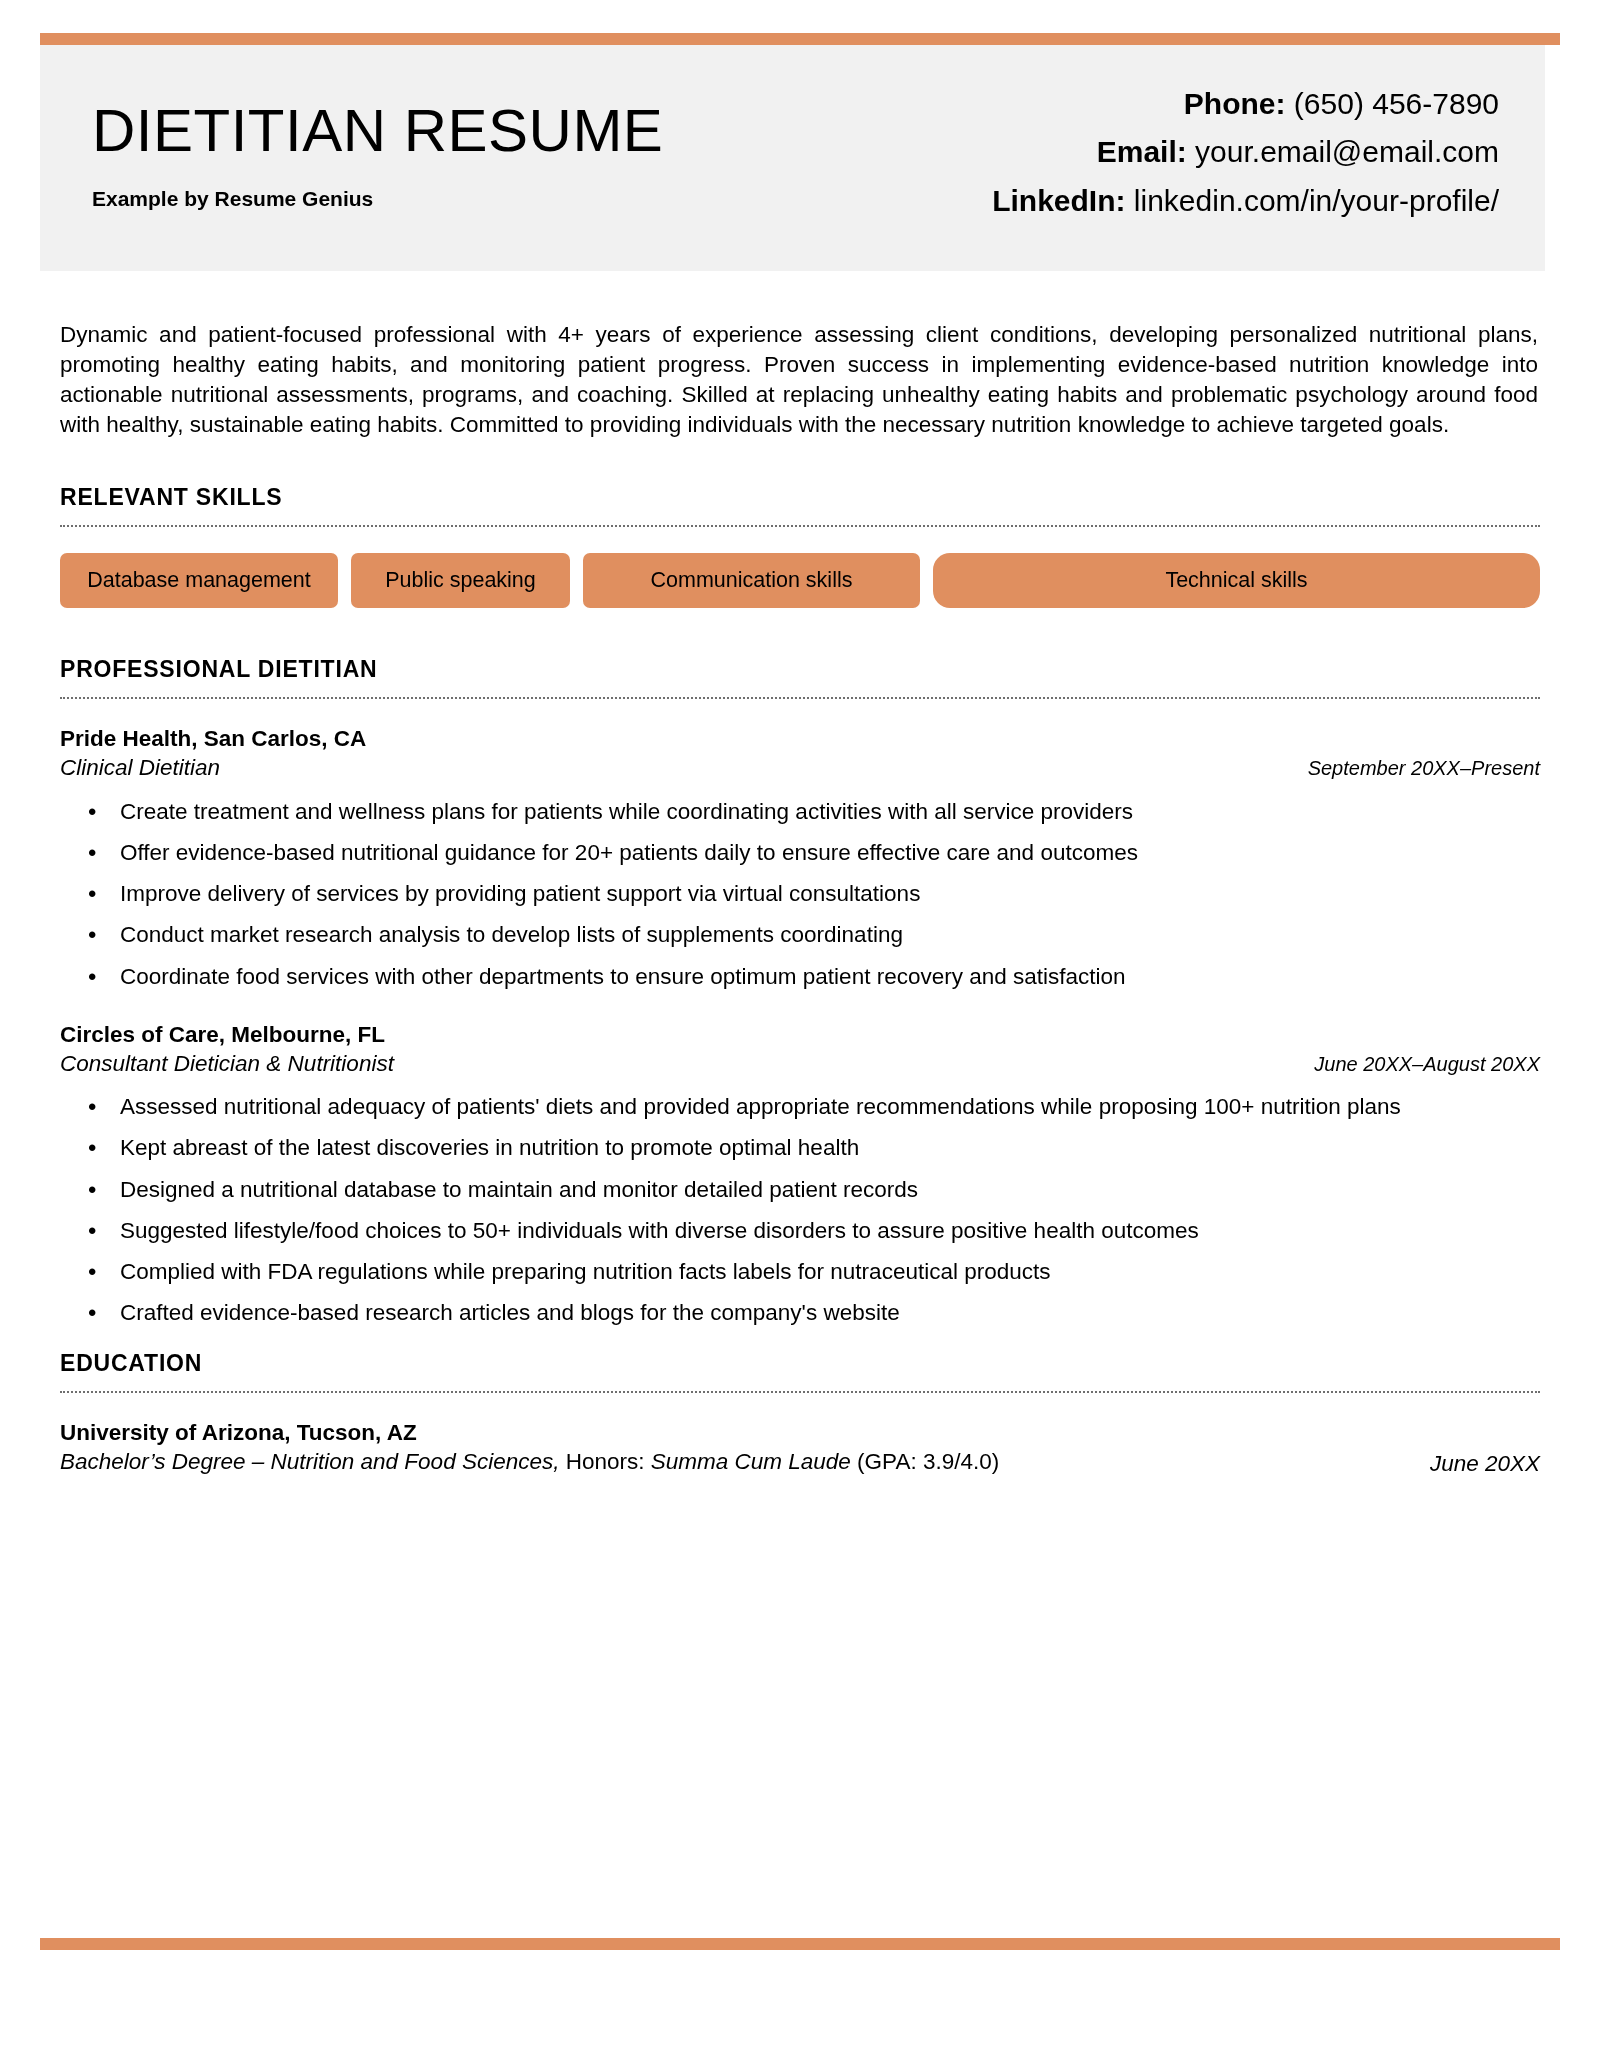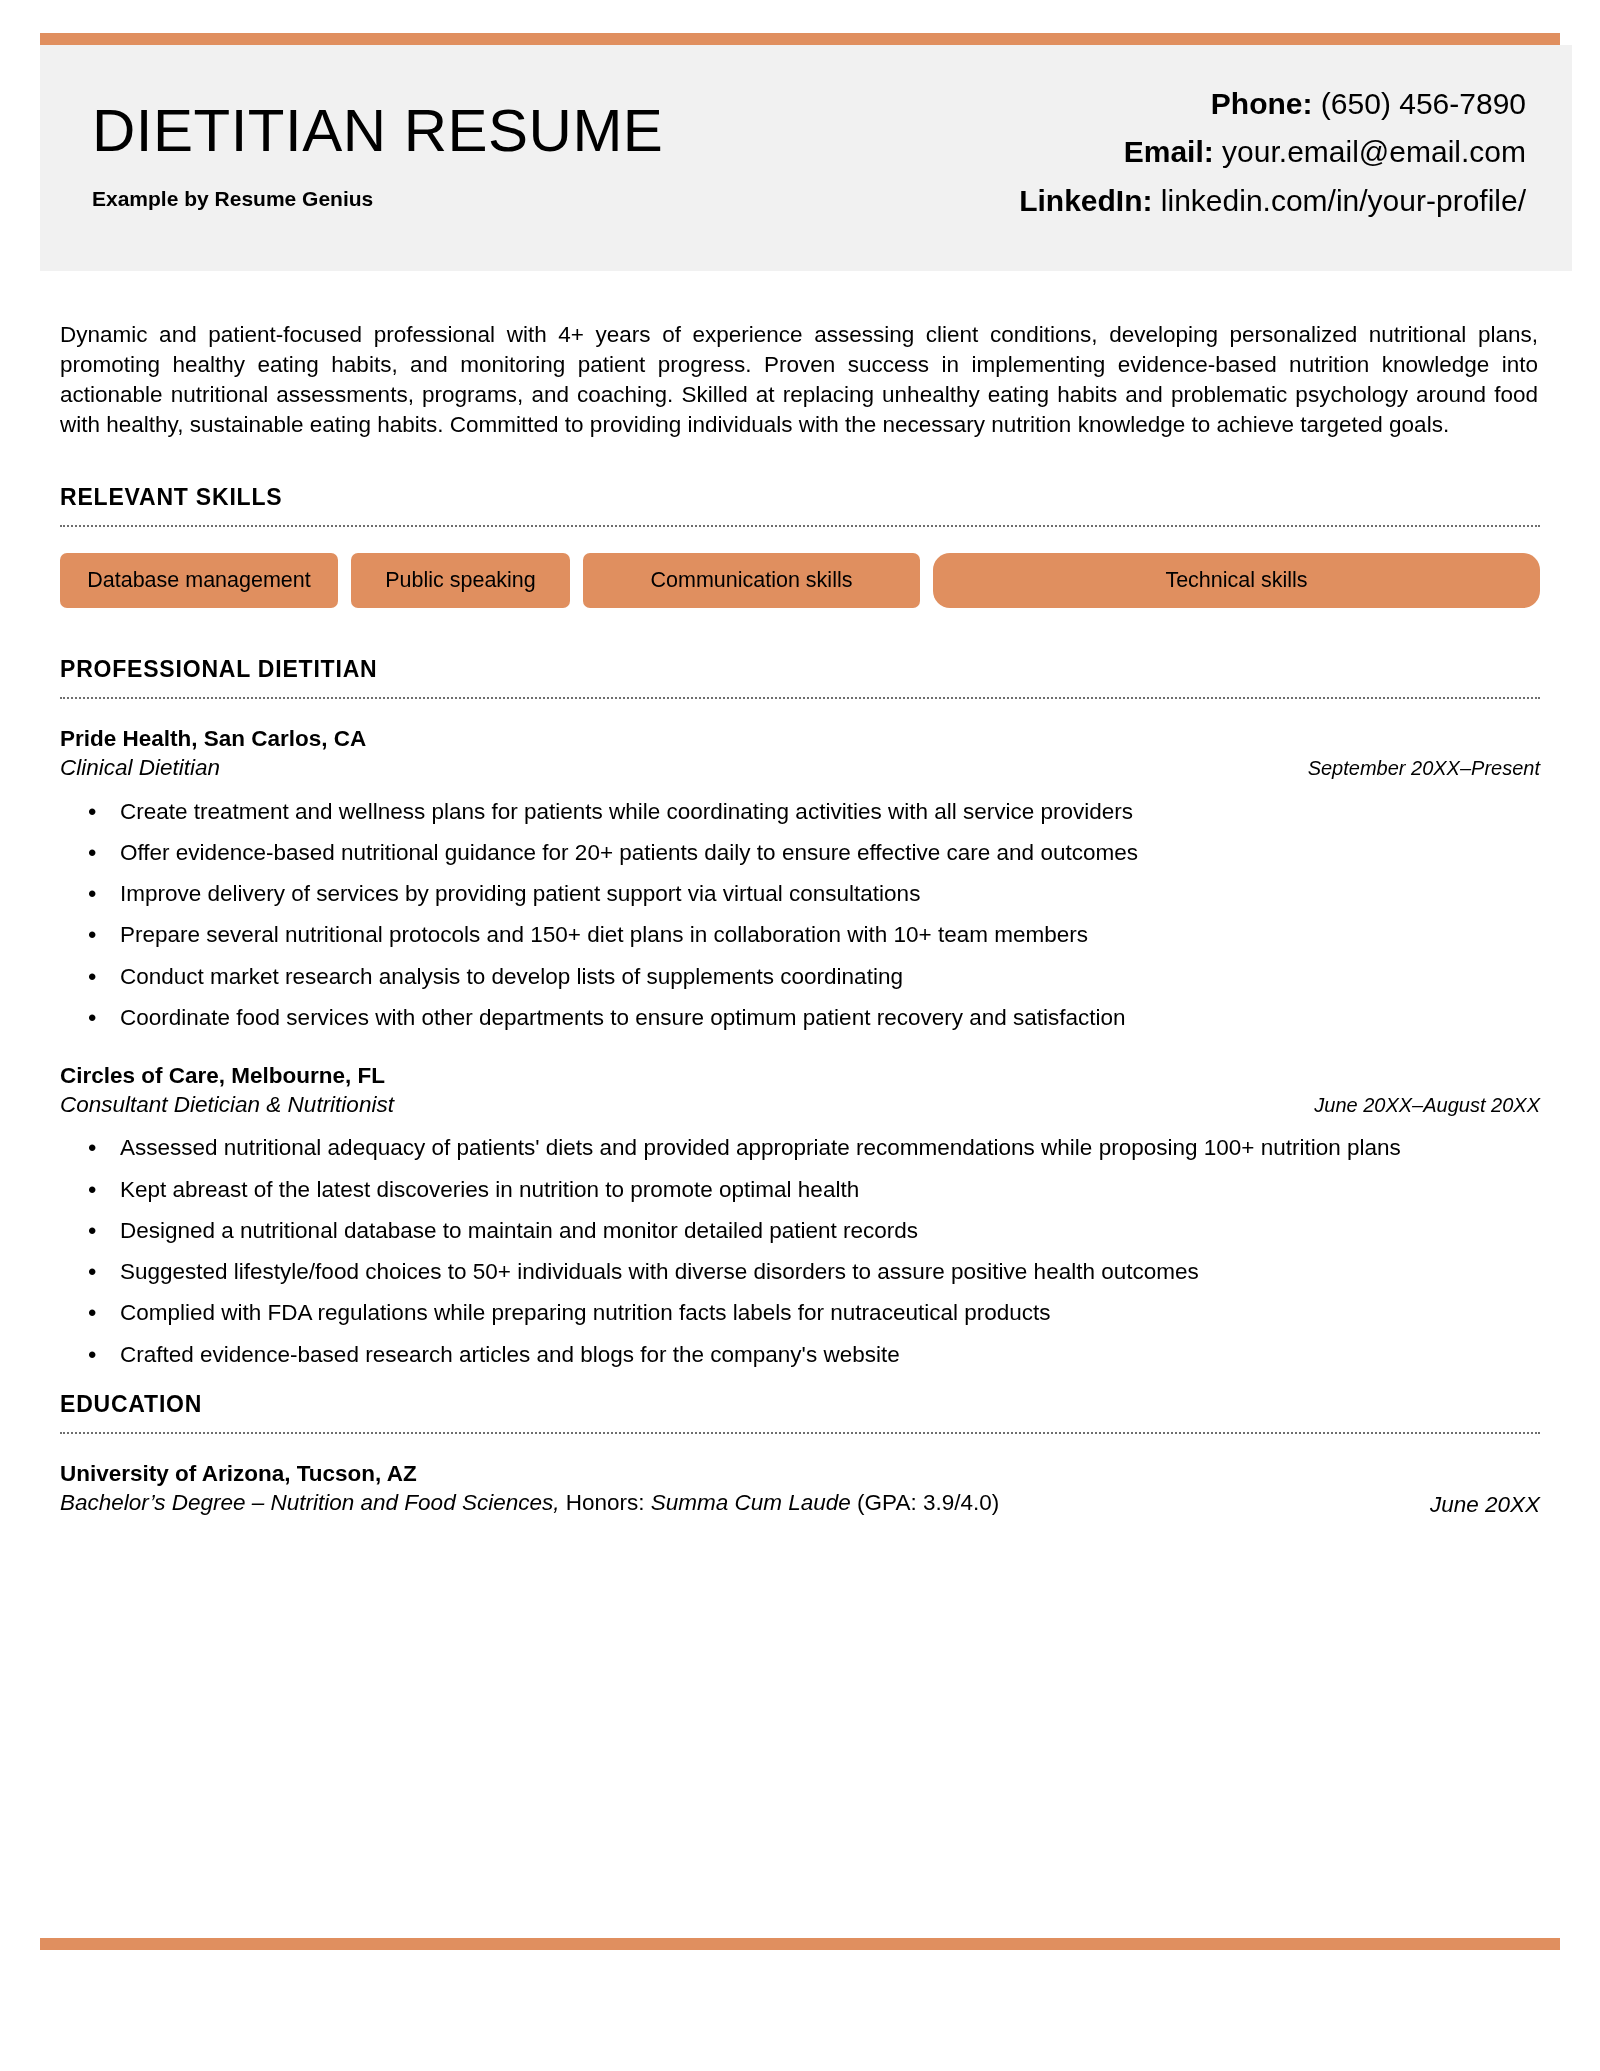--- a/index.html
+++ b/index.html
@@ -28,21 +28,21 @@
     position: absolute;
     left: 40px;
     right: 40px;
     top: 33px;
     height: 12px;
     background: #e08f5f;
   }
   .header {
     position: absolute;
     left: 40px;
-    right: 28px;
+    right: 55px;
     top: 45px;
     height: 226px;
     background: #f1f1f1;
     box-sizing: border-box;
     display: flex;
     align-items: center;
     justify-content: space-between;
     padding: 0 46px 7px 52px;
   }
   .header-left {
@@ -295,21 +295,20 @@
           <div class="job-head-left">
             <div class="job-employer">Pride Health, San Carlos, CA</div>
             <div class="job-role">Clinical Dietitian</div>
           </div>
           <div class="job-dates">September 20XX–Present</div>
         </div>
         <ul class="bullets">
           <li>Create treatment and wellness plans for patients while coordinating activities with all service providers</li>
           <li>Offer evidence-based nutritional guidance for 20+ patients daily to ensure effective care and outcomes</li>
           <li>Improve delivery of services by providing patient support via virtual consultations</li>
-          <li>Prepare several nutritional protocols and 150+ diet plans in collaboration with 10+ team members</li>
           <li>Conduct market research analysis to develop lists of supplements coordinating</li>
           <li>Coordinate food services with other departments to ensure optimum patient recovery and satisfaction</li>
         </ul>
       </div>
 
       <div class="job">
         <div class="job-head">
           <div class="job-head-left">
             <div class="job-employer">Circles of Care, Melbourne, FL</div>
             <div class="job-role">Consultant Dietician &amp; Nutritionist</div>

